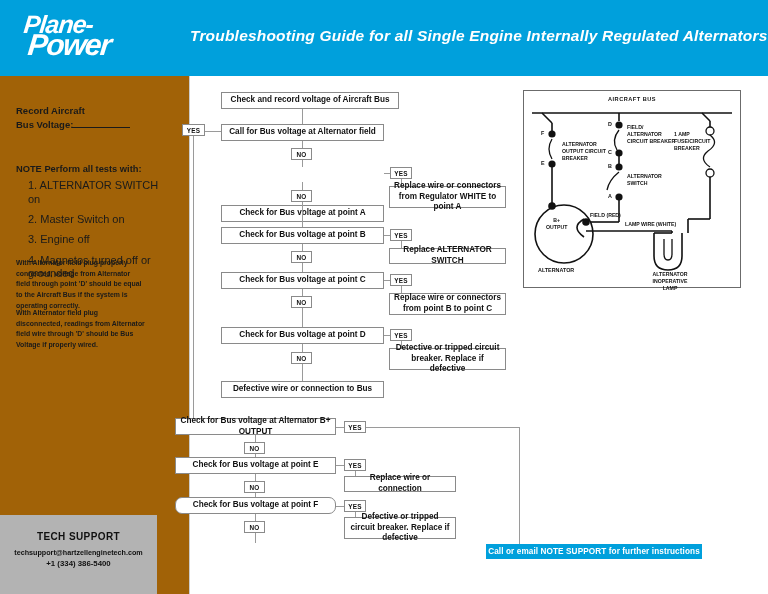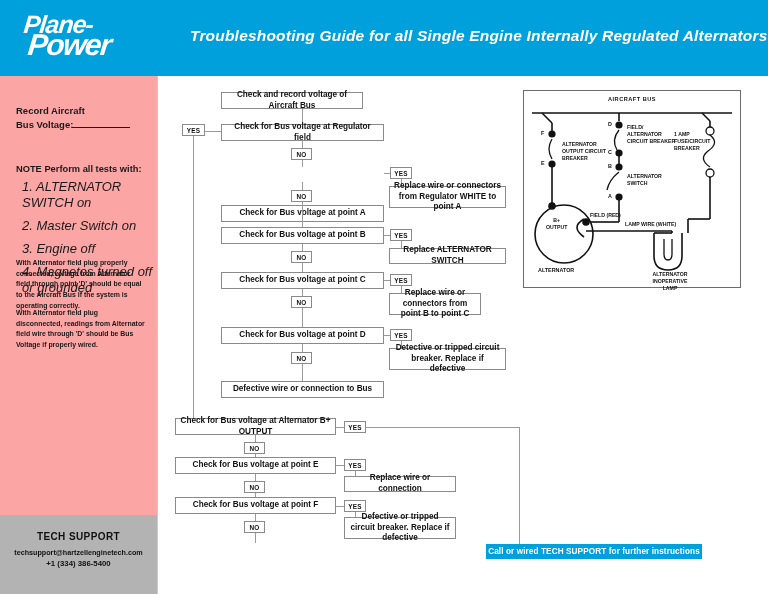--- a/index.html
+++ b/index.html
@@ -34,39 +34,40 @@
     transform:skewX(-6deg);
   }
   #header-title{
     position:absolute;left:190px;top:27px;
     color:#ffffff;font-size:15.5px;font-weight:bold;font-style:italic;
     letter-spacing:.2px;white-space:nowrap;
   }
   
   #sidebar{
     position:absolute;left:0;top:76px;width:157px;height:518px;
-    background:#fca5a5;
+    background:#a16207;
     border-right:1px solid #cccccc;
+    padding-left:32px;
   }
   #record-label{
     position:absolute;left:16px;top:28px;
     font-size:9.5px;font-weight:bold;color:#1a1a1a;line-height:1.45;
   }
   #record-line{
     position:absolute;left:72px;top:51px;width:58px;height:0;
     border-bottom:1.6px solid #1a1a1a;
   }
   #note-head{
     position:absolute;left:16px;top:87px;
     font-size:8.4px;color:#1a1a1a;line-height:1.5;width:130px;
   }
   #note-head b{font-size:9.3px;}
   #note-list{
-    position:absolute;left:22px;top:103px;width:134px;
-    font-size:13px;color:#1a1a1a;font-style:italic;
+    position:absolute;left:28px;top:103px;width:134px;
+    font-size:11px;color:#1a1a1a;
   }
   #note-list div{margin-bottom:6.5px;line-height:1.25;}
   #para1{
     position:absolute;left:16px;top:182px;width:130px;
     font-size:6.9px;color:#1a1a1a;line-height:1.55;font-weight:bold;
   }
   #para2{
     position:absolute;left:16px;top:232px;width:130px;
     font-size:6.9px;color:#1a1a1a;line-height:1.55;font-weight:bold;
   }
@@ -161,24 +162,24 @@
 
   <div id="tech-support">
     <div id="ts-title">TECH SUPPORT</div>
     <div id="ts-email">techsupport@hartzellenginetech.com</div>
     <div id="ts-phone">+1 (334) 386-5400</div>
   </div>
 </div>
 
 <div id="flow">
 
-  <div class="node" style="left:221px;top:92px;width:142px;height:17px;">Check and record voltage of Aircraft Bus</div>
+  <div class="node" style="left:221px;top:92px;width:178px;height:17px;">Check and record voltage of Aircraft Bus</div>
   <div class="ln lnv" style="left:302px;top:109px;height:17px;"></div>
 
-  <div class="node" style="left:221px;top:124px;width:163px;height:17px;">Check for Bus voltage at Regulator field</div>
+  <div class="node" style="left:221px;top:124px;width:163px;height:17px;">Call for Bus voltage at Alternator field</div>
 
   <div class="tag" style="left:182px;top:124px;width:23px;height:12px;">YES</div>
   <div class="ln lnh" style="left:205px;top:131px;width:16px;"></div>
   <div class="ln lnv" style="left:193px;top:136px;height:291px;"></div>
   <div class="ln lnh" style="left:175px;top:427px;width:18px;"></div>
 
   <div class="ln lnv" style="left:302px;top:141px;height:9px;"></div>
   <div class="tag" style="left:291px;top:148px;width:21px;height:12px;">NO</div>
   <div class="ln lnv" style="left:302px;top:160px;height:7px;"></div>
 
@@ -199,21 +200,21 @@
   <div class="node" style="left:389px;top:248px;width:117px;height:16px;">Replace ALTERNATOR SWITCH</div>
 
   <div class="ln lnv" style="left:302px;top:244px;height:8px;"></div>
   <div class="tag" style="left:291px;top:251px;width:21px;height:12px;">NO</div>
   <div class="ln lnv" style="left:302px;top:263px;height:10px;"></div>
 
   <div class="node" style="left:221px;top:272px;width:163px;height:17px;">Check for Bus voltage at point C</div>
   <div class="ln lnh" style="left:384px;top:280px;width:7px;"></div>
   <div class="tag" style="left:390px;top:274px;width:22px;height:12px;">YES</div>
   <div class="ln lnv" style="left:401px;top:286px;height:8px;"></div>
-  <div class="node" style="left:389px;top:293px;width:92px;height:22px;">Replace wire or connectors from point B to point C</div>
+  <div class="node" style="left:389px;top:293px;width:117px;height:22px;">Replace wire or connectors from point B to point C</div>
 
   <div class="ln lnv" style="left:302px;top:289px;height:8px;"></div>
   <div class="tag" style="left:291px;top:296px;width:21px;height:12px;">NO</div>
   <div class="ln lnv" style="left:302px;top:308px;height:20px;"></div>
 
   <div class="node" style="left:221px;top:327px;width:163px;height:17px;">Check for Bus voltage at point D</div>
   <div class="ln lnh" style="left:384px;top:335px;width:7px;"></div>
   <div class="tag" style="left:390px;top:329px;width:22px;height:12px;">YES</div>
   <div class="ln lnv" style="left:401px;top:341px;height:8px;"></div>
   <div class="node" style="left:389px;top:348px;width:117px;height:22px;">Detective or tripped circuit breaker. Replace if defective</div>
@@ -237,32 +238,32 @@
   <div class="node" style="left:175px;top:457px;width:161px;height:17px;">Check for Bus voltage at point E</div>
   <div class="ln lnh" style="left:336px;top:465px;width:9px;"></div>
   <div class="tag" style="left:344px;top:459px;width:22px;height:12px;">YES</div>
   <div class="ln lnv" style="left:355px;top:471px;height:6px;"></div>
   <div class="node" style="left:344px;top:476px;width:112px;height:16px;">Replace wire or connection</div>
 
   <div class="ln lnv" style="left:255px;top:474px;height:8px;"></div>
   <div class="tag" style="left:244px;top:481px;width:21px;height:12px;">NO</div>
   <div class="ln lnv" style="left:255px;top:493px;height:5px;"></div>
 
-  <div class="node" style="left:175px;top:497px;width:161px;height:17px;">Check for Bus voltage at point F</div>
+  <div class="node" style="left:175px;top:497px;width:161px;height:17px;border-radius:7px;">Check for Bus voltage at point F</div>
   <div class="ln lnh" style="left:336px;top:506px;width:9px;"></div>
   <div class="tag" style="left:344px;top:500px;width:22px;height:12px;">YES</div>
   <div class="ln lnv" style="left:355px;top:512px;height:6px;"></div>
   <div class="node" style="left:344px;top:517px;width:112px;height:22px;">Defective or tripped circuit breaker. Replace if defective</div>
 
   <div class="ln lnv" style="left:255px;top:514px;height:8px;"></div>
   <div class="tag" style="left:244px;top:521px;width:21px;height:12px;">NO</div>
   <div class="ln lnv" style="left:255px;top:533px;height:10px;"></div>
 
 
-  <div id="cta" style="left:486px;top:544px;width:216px;height:15px;">Call or wired TECH SUPPORT for further instructions</div>
+  <div id="cta" style="left:486px;top:544px;width:216px;height:15px;">Call or email NOTE SUPPORT for further instructions</div>
 </div>
 
 <div id="schematic">
   <svg width="216" height="196" viewBox="0 0 216 196">
 
     <line x1="8" y1="22" x2="208" y2="22" stroke="#111" stroke-width="1.6"></line>
 
     <line x1="18" y1="22" x2="28" y2="32" stroke="#111" stroke-width="1.6"></line>
     <line x1="28" y1="32" x2="28" y2="42" stroke="#111" stroke-width="1.6"></line>
     <circle cx="28" cy="43" r="3.6" fill="#111"></circle>

